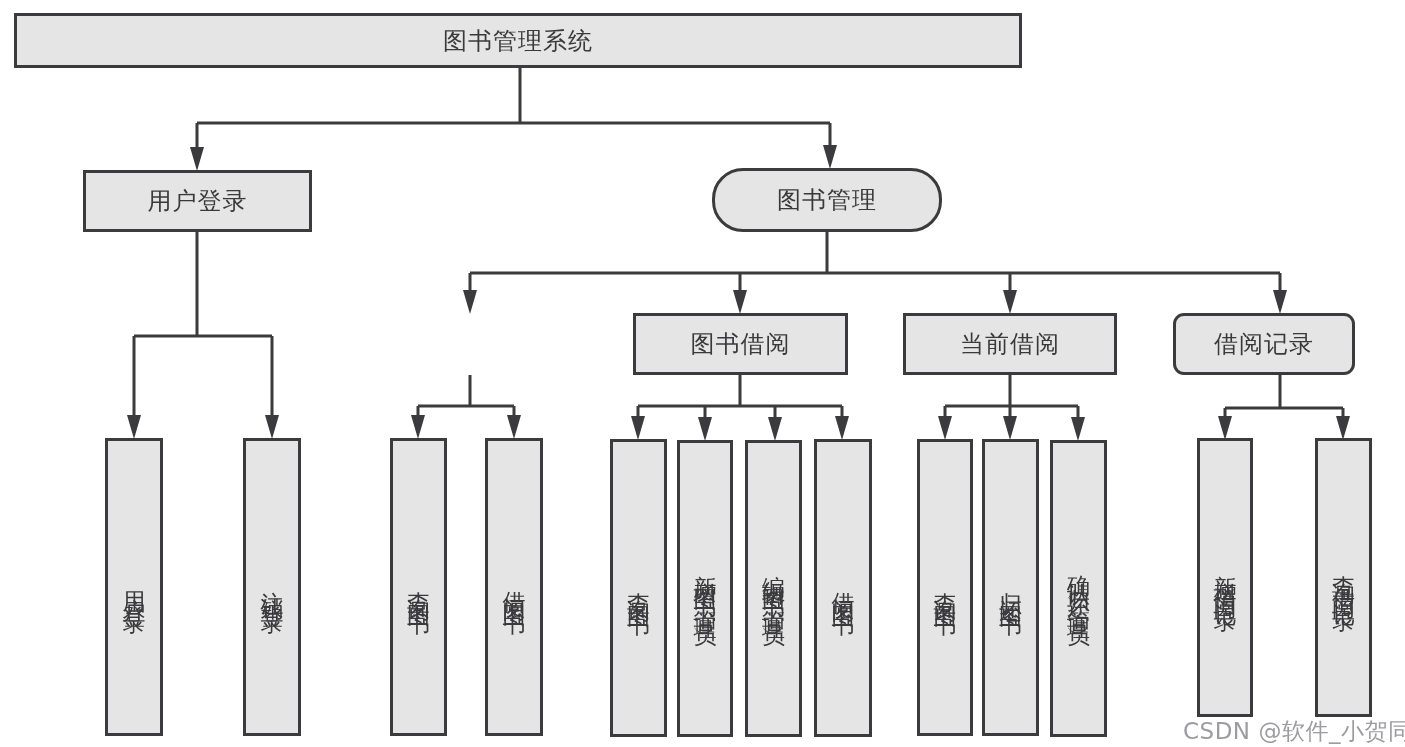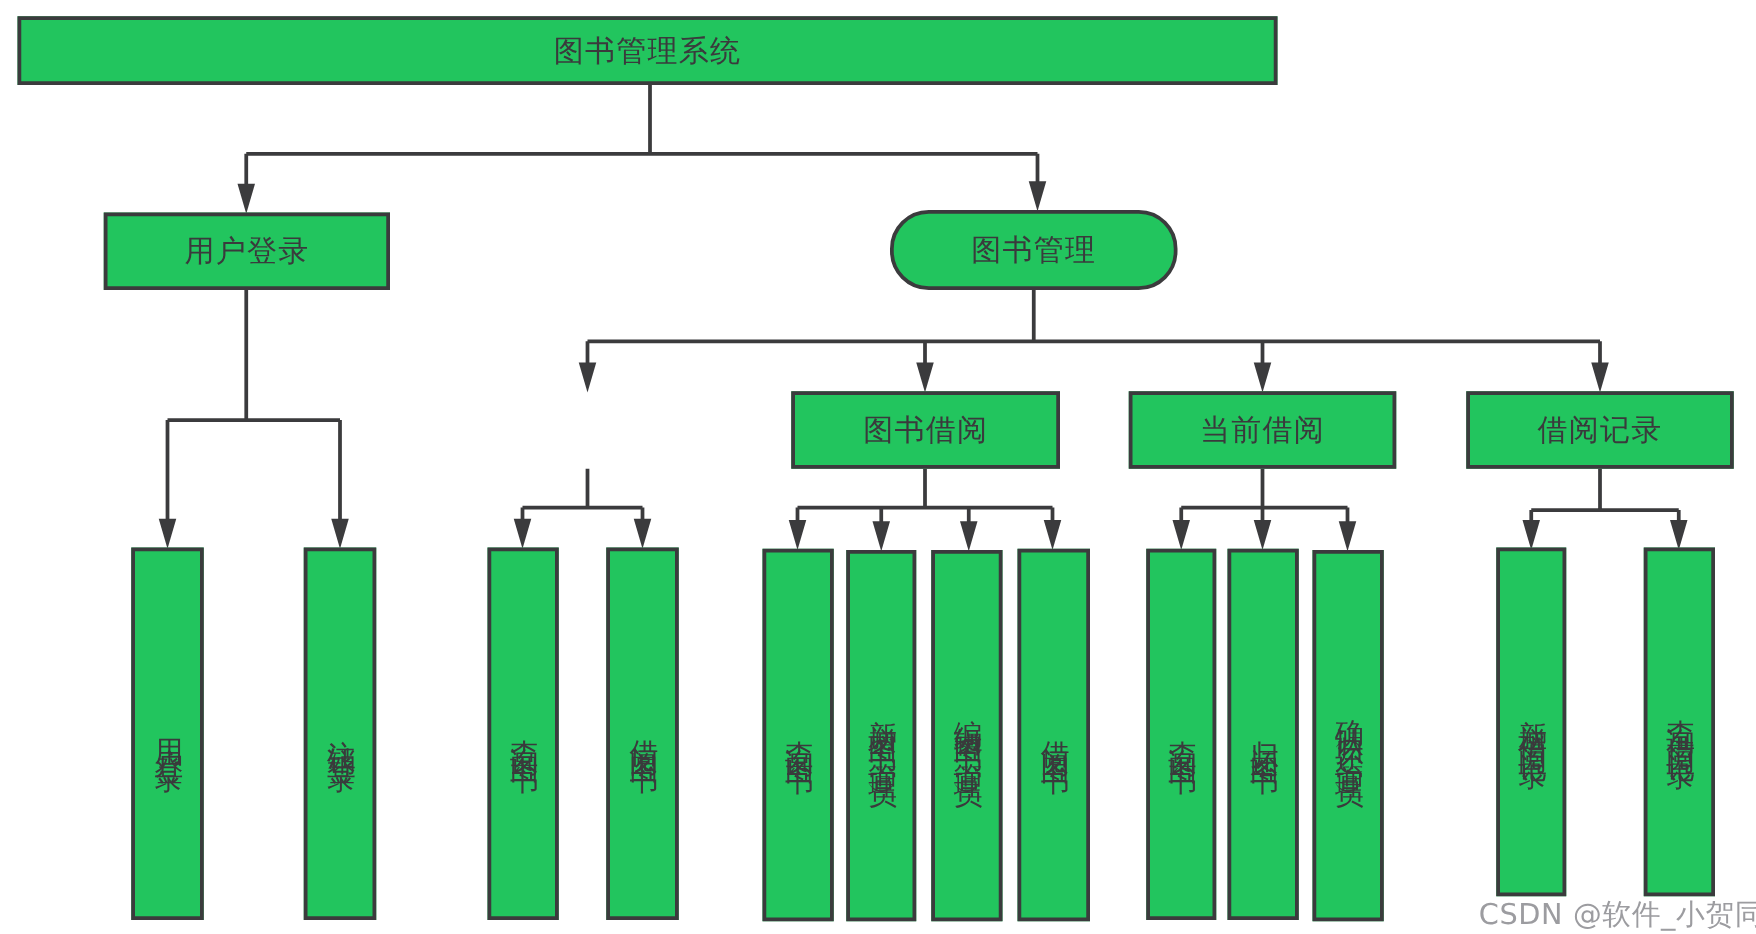--- a/index.html
+++ b/index.html
@@ -20,21 +20,21 @@
     left: 0;
     top: 0;
     width: 1405px;
     height: 747px;
     pointer-events: none;
   }
   .node {
     position: absolute;
     box-sizing: border-box;
     border: 3px solid #3b3b3d;
-    background: #22c55e;
+    background: #e5e5e5;
     display: flex;
     align-items: center;
     justify-content: center;
     color: #3a3a3c;
   }
   .h-node {
     font-size: 24px;
     letter-spacing: 1px;
     white-space: nowrap;
   }
@@ -114,21 +114,21 @@
     </g>
   </svg>
 
   <div class="node h-node" style="left:14px; top:13px; width:1008px; height:55px;">图书管理系统</div>
 
   <div class="node h-node" style="left:83px; top:170px; width:229px; height:62px;">用户登录</div>
   <div class="node h-node" style="left:712px; top:168px; width:230px; height:64px;border-radius:31px;">图书管理</div>
 
   <div class="node h-node" style="left:633px; top:313px; width:215px; height:62px;">图书借阅</div>
   <div class="node h-node" style="left:903px; top:313px; width:214px; height:62px;text-align:center;">当前借阅</div>
-  <div class="node h-node" style="left:1173px; top:313px; width:214px; height:62px;">借阅记录</div>
+  <div class="node h-node" style="left:1173px; top:313px; width:182px; height:62px;border-radius:11px;">借阅记录</div>
 
   <div class="node v-node" style="left:105px; top:438px; width:58px; height:298px;">
     <span class="v-label">用户登录</span>
   </div>
   <div class="node v-node" style="left:243px; top:438px; width:58px; height:298px;">
     <span class="v-label">注销登录</span>
   </div>
 
   <div class="node v-node" style="left:390px; top:438px; width:57px; height:298px;">
     <span class="v-label">查询图书</span>

